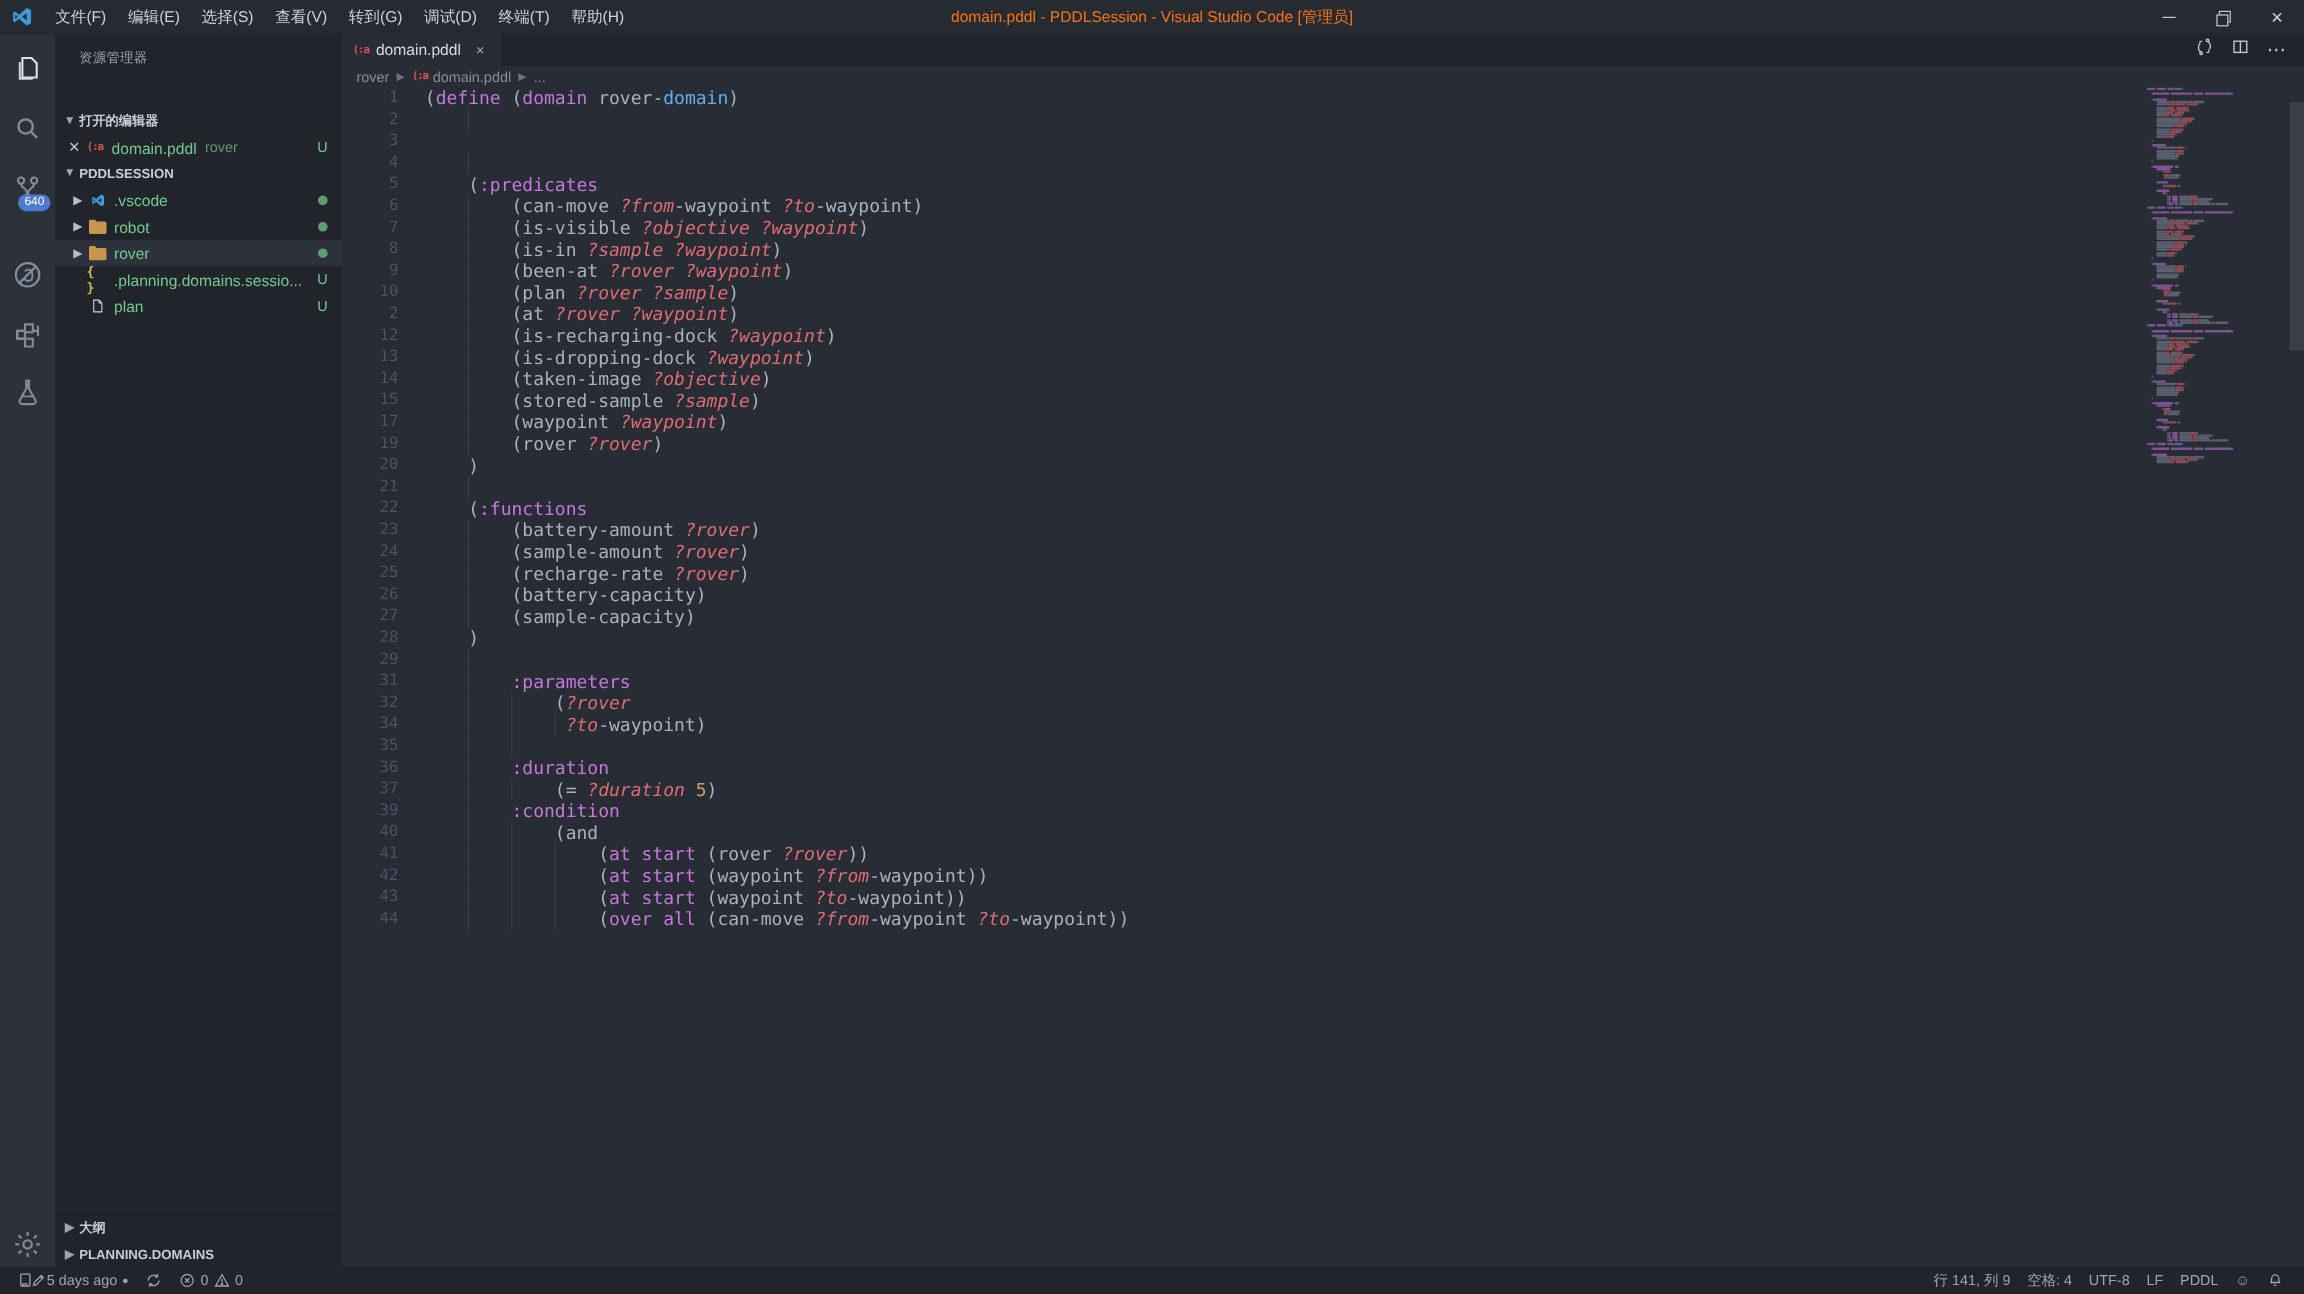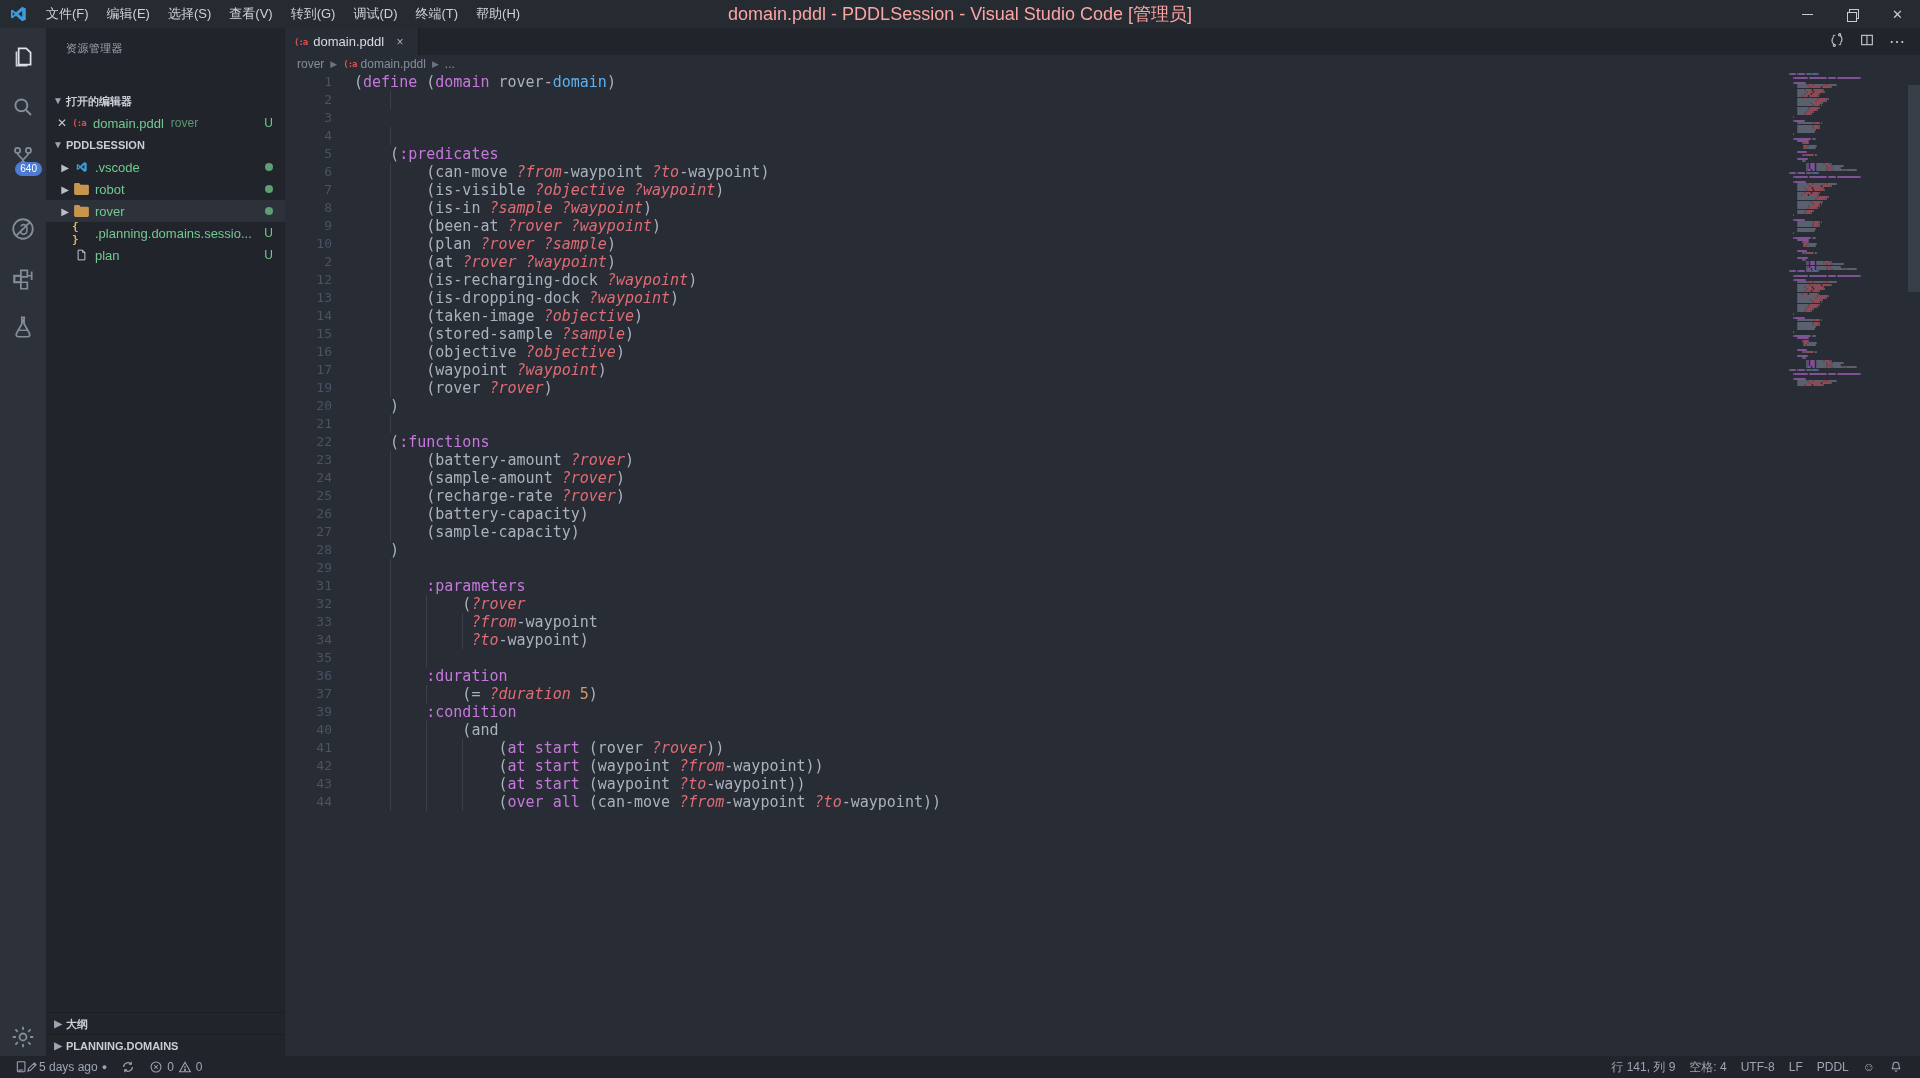--- a/index.html
+++ b/index.html
@@ -4,21 +4,21 @@
 <style>
   * { margin:0; padding:0; box-sizing:border-box; }
   html,body { width:1920px; height:1078px; overflow:hidden; background:#282c34;
     font-family:"Liberation Sans", sans-serif; -webkit-font-smoothing:antialiased; }
 
   
   #titlebar { position:absolute; left:0; top:0; width:1920px; height:28px;
     background:#262a31; display:flex; align-items:center; color:#cfd2d8; font-size:13px; z-index:30; }
   #vscode-logo { width:18px; height:18px; margin:0 10px 0 9px; }
   .menu-item { padding:0 9px; height:28px; line-height:28px; cursor:default; }
-  #window-title { position:absolute; left:0; right:0; text-align:center; color:#fca5a5; font-size:18px; pointer-events:none; }
+  #window-title { position:absolute; left:0; right:0; text-align:center; color:#f97316; font-size:13px; pointer-events:none; }
   #win-controls { position:absolute; right:0; top:0; height:28px; display:flex; }
   .win-btn { width:45px; height:28px; display:flex; align-items:center; justify-content:center; color:#c8ccd2; }
   .min-glyph { display:block; width:11px; height:1px; background:#c8ccd2; }
   .restore-glyph { position:relative; width:11px; height:11px; }
   .restore-glyph::before { content:""; position:absolute; left:2px; top:0; width:8px; height:8px; border:1px solid #c8ccd2; }
   .restore-glyph::after { content:""; position:absolute; left:0; top:3px; width:8px; height:8px; border:1px solid #c8ccd2; background:#262a31; }
 
   
   #activitybar { position:absolute; left:0; top:28px; width:46px; height:1028px; background:#2c313a; z-index:20; }
   .act-item { position:absolute; left:0; width:46px; height:46px; display:flex; align-items:center; justify-content:center; color:#858c99; }
@@ -341,24 +341,20 @@
       </div>
       <div class="code-line">
         <span class="ln">14</span>
         <span class="lc"><i class="g" style="left: 4ch;"></i><span class="tk-p">        (taken-image </span><span class="tk-v">?objective</span><span class="tk-p">)</span></span>
       </div>
       <div class="code-line">
         <span class="ln">15</span>
         <span class="lc"><i class="g" style="left: 4ch;"></i><span class="tk-p">        (stored-sample </span><span class="tk-v">?sample</span><span class="tk-p">)</span></span>
       </div>
       <div class="code-line">
-        <span class="ln">16</span>
-        <span class="lc"><i class="g" style="left: 4ch;"></i><span class="tk-p">        (objective </span><span class="tk-v">?objective</span><span class="tk-p">)</span></span>
-      </div>
-      <div class="code-line">
         <span class="ln">17</span>
         <span class="lc"><i class="g" style="left: 4ch;"></i><span class="tk-p">        (waypoint </span><span class="tk-v">?waypoint</span><span class="tk-p">)</span></span>
       </div>
       <div class="code-line">
         <span class="ln">19</span>
         <span class="lc"><i class="g" style="left: 4ch;"></i><span class="tk-p">        (rover </span><span class="tk-v">?rover</span><span class="tk-p">)</span></span>
       </div>
       <div class="code-line">
         <span class="ln">20</span>
         <span class="lc"><span class="tk-p">    )</span></span>
@@ -399,24 +395,20 @@
         <span class="ln">29</span>
         <span class="lc"><i class="g" style="left: 4ch;"></i></span>
       </div>
       <div class="code-line">
         <span class="ln">31</span>
         <span class="lc"><i class="g" style="left: 4ch;"></i><span class="tk-p">        </span><span class="tk-k">:parameters</span></span>
       </div>
       <div class="code-line">
         <span class="ln">32</span>
         <span class="lc"><i class="g" style="left: 4ch;"></i><i class="g" style="left: 8ch;"></i><span class="tk-p">            (</span><span class="tk-v">?rover</span></span>
-      </div>
-      <div class="code-line">
-        <span class="ln">33</span>
-        <span class="lc"><i class="g" style="left: 4ch;"></i><i class="g" style="left: 8ch;"></i><i class="g" style="left: 12ch;"></i><span class="tk-p">             </span><span class="tk-v">?from</span><span class="tk-p">-waypoint</span></span>
       </div>
       <div class="code-line">
         <span class="ln">34</span>
         <span class="lc"><i class="g" style="left: 4ch;"></i><i class="g" style="left: 8ch;"></i><i class="g" style="left: 12ch;"></i><span class="tk-p">             </span><span class="tk-v">?to</span><span class="tk-p">-waypoint)</span></span>
       </div>
       <div class="code-line">
         <span class="ln">35</span>
         <span class="lc"><i class="g" style="left: 4ch;"></i><i class="g" style="left: 8ch;"></i></span>
       </div>
       <div class="code-line">

